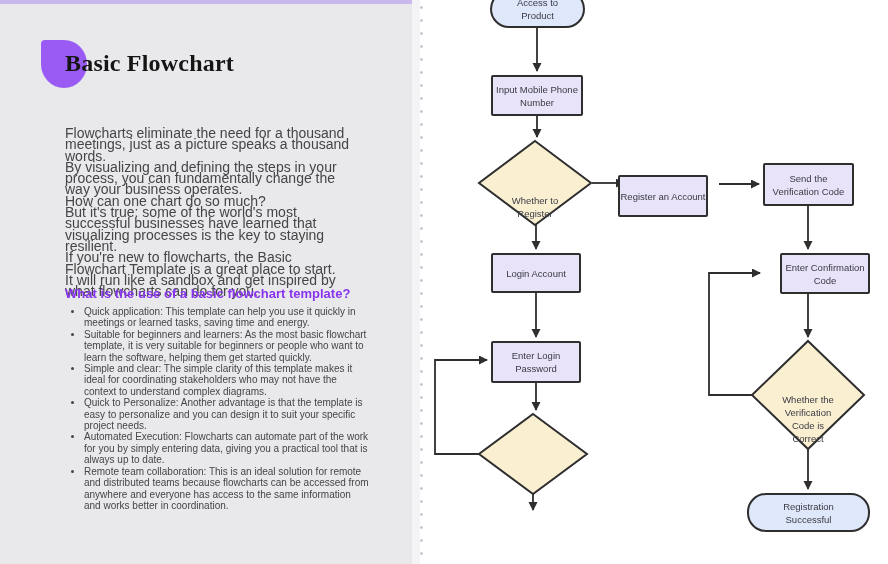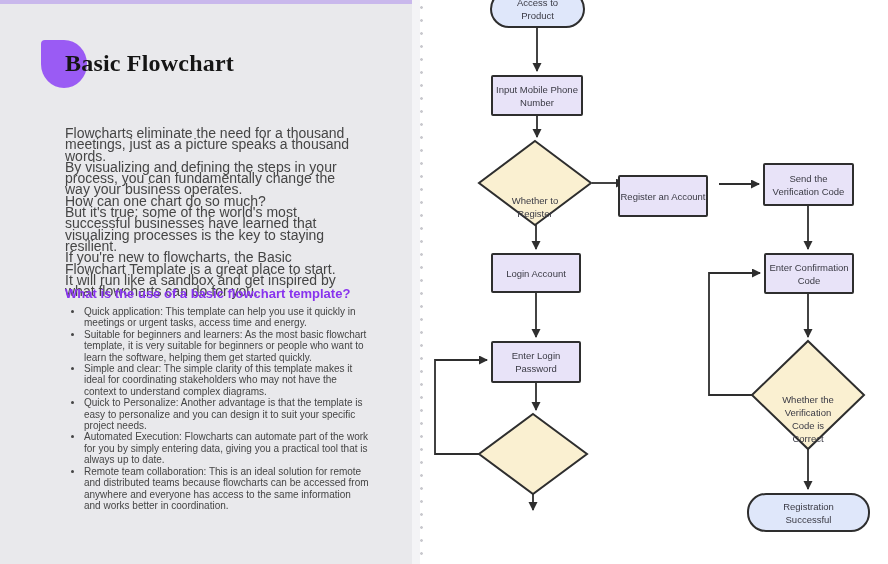--- a/index.html
+++ b/index.html
@@ -86,21 +86,21 @@
     <div>By visualizing and defining the steps in your process, you can fundamentally change the way your business operates.</div>
     <div>How can one chart do so much?</div>
     <div>But it's true: some of the world's most successful businesses have learned that visualizing processes is the key to staying resilient.</div>
     <div>If you're new to flowcharts, the Basic Flowchart Template is a great place to start.</div>
     <div>It will run like a sandbox and get inspired by what flowcharts can do for you.</div>
   </div>
 
   <div class="section-heading h2">What is the use of a basic flowchart template?</div>
 
   <ul class="bullets">
-    <li>Quick application: This template can help you use it quickly in meetings or urgent tasks, access time and energy.</li>
+    <li>Quick application: This template can help you use it quickly in meetings or learned tasks, saving time and energy.</li>
     <li>Suitable for beginners and learners: As the most basic flowchart template, it is very suitable for beginners or people who want to learn the software, helping them get started quickly.</li>
     <li>Simple and clear: The simple clarity of this template makes it ideal for coordinating stakeholders who may not have the context to understand complex diagrams.</li>
     <li>Quick to Personalize: Another advantage is that the template is easy to personalize and you can design it to suit your specific project needs.</li>
     <li>Automated Execution: Flowcharts can automate part of the work for you by simply entering data, giving you a practical tool that is always up to date.</li>
     <li>Remote team collaboration: This is an ideal solution for remote and distributed teams because flowcharts can be accessed from anywhere and everyone has access to the same information and works better in coordination.</li>
   </ul>
 </div>
 
 <div class="gutter"></div>
 
@@ -148,21 +148,21 @@
   </div>
 
   <div class="node node-process" style="left:343px;top:163px;width:91px;height:43px;">
     <span style="width:84px;">Send the Verification Code</span>
   </div>
 
   <div class="node node-process" style="left:71px;top:253px;width:90px;height:40px;">
     <span style="width:86px;">Login Account</span>
   </div>
 
-  <div class="node node-process" style="left:344px;top:253px;width:90px;height:41px;">
+  <div class="node node-process" style="left:360px;top:253px;width:90px;height:41px;">
     <span style="width:86px;">Enter Confirmation Code</span>
   </div>
 
   <div class="node node-process" style="left:71px;top:341px;width:90px;height:42px;">
     <span style="width:80px;">Enter Login Password</span>
   </div>
 
 
   <div class="node node-terminator" style="left:327px;top:493px;width:123px;height:39px;border-radius:19px;">
     <span style="width:80px;">Registration Successful</span>

